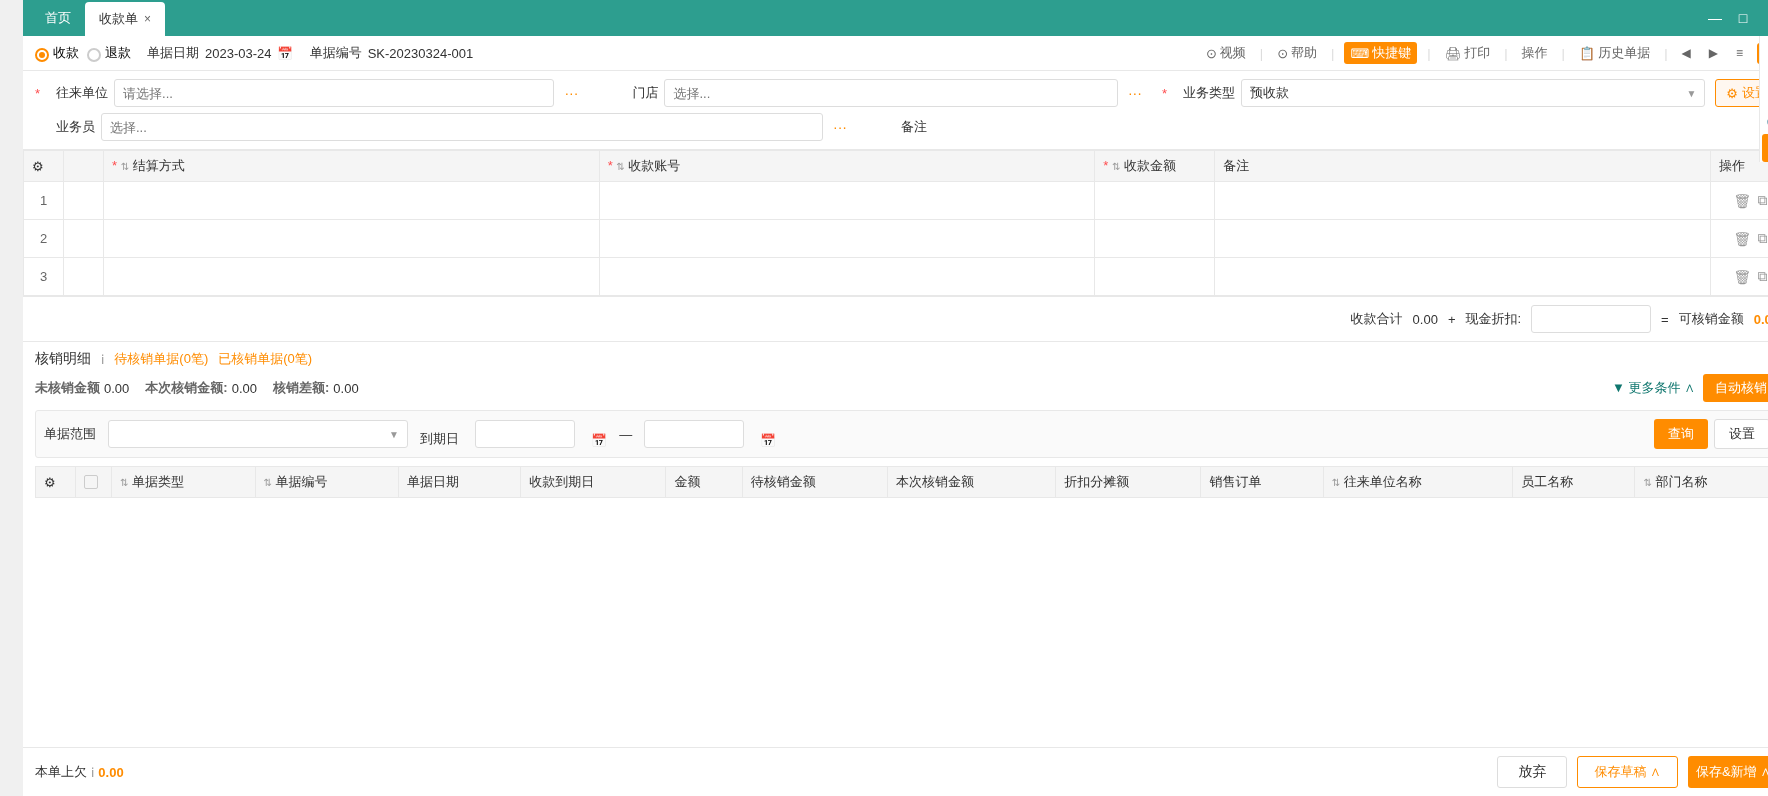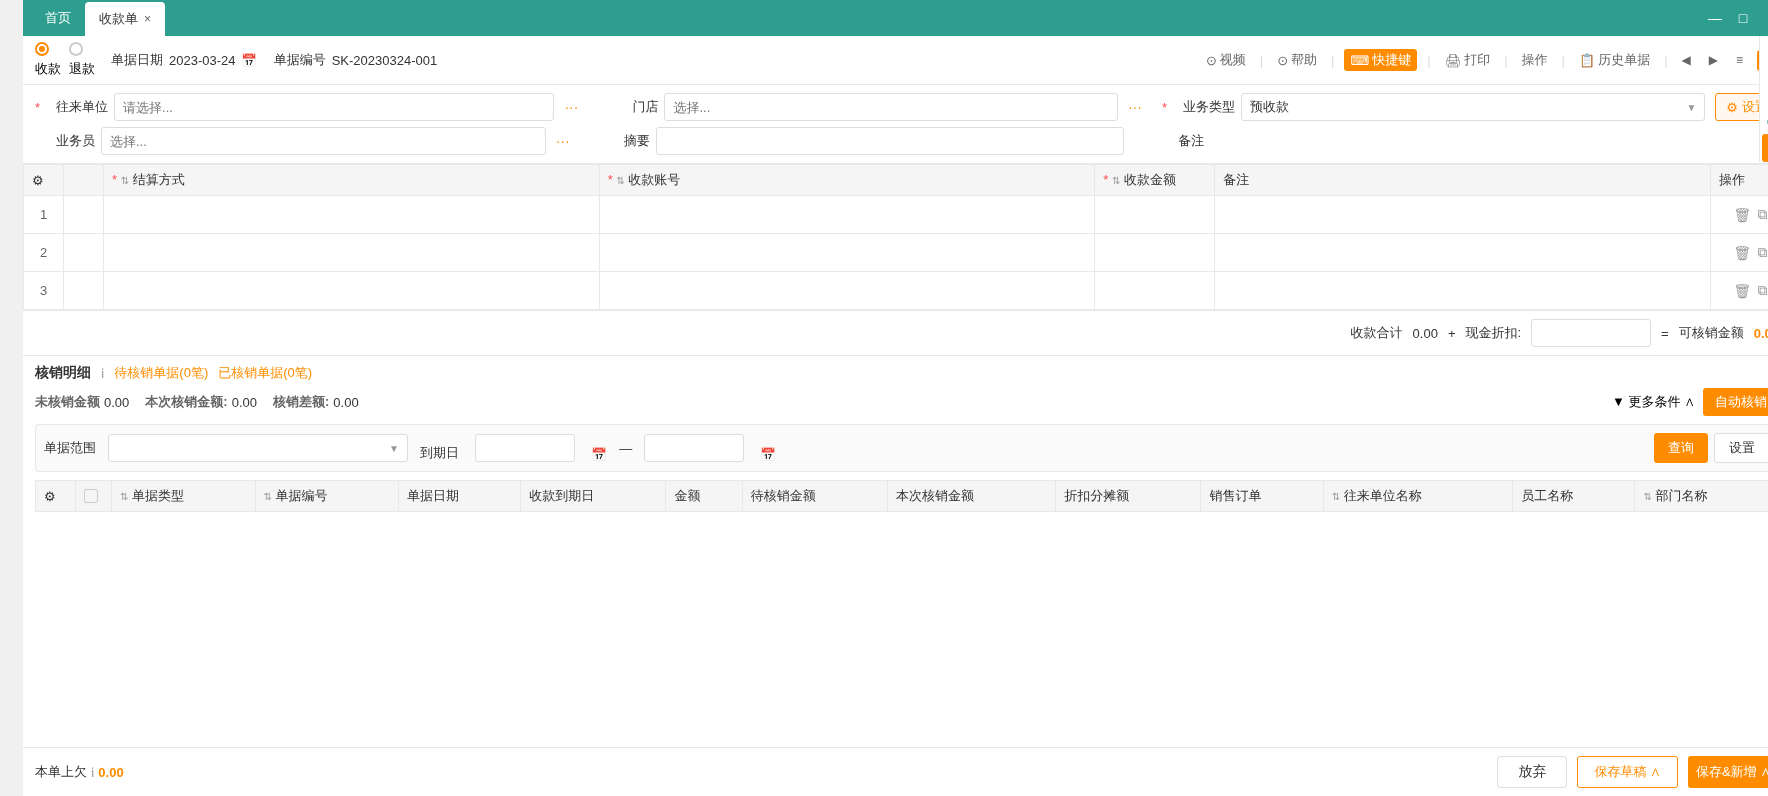--- a/index.html
+++ b/index.html
@@ -41,21 +41,21 @@
     }
 
     
     .toolbar-row {
       display: flex; align-items: center;
       padding: 6px 12px;
       border-bottom: 1px solid #e8e8e8;
       gap: 16px;
     }
     .radio-group { display: flex; align-items: center; gap: 8px; }
-    .radio-item { display: flex; align-items: flex-start; gap: 4px; cursor: pointer; flex-direction: column; }
+    .radio-item { display: flex; align-items: flex-end; gap: 4px; cursor: pointer; }
     .radio-dot {
       width: 14px; height: 14px; border-radius: 50%;
       border: 2px solid #ccc; display: flex; align-items: center; justify-content: center;
     }
     .radio-dot.active { border-color: #ff8c00; }
     .radio-dot.active::after {
       content: ''; width: 6px; height: 6px; border-radius: 50%; background: #ff8c00;
     }
     .field-group { display: flex; align-items: center; gap: 6px; }
     .field-label { color: #333; white-space: nowrap; }
@@ -139,34 +139,34 @@
     .eq-sign { color: #333; }
 
     
     .reconcile-section {
       padding: 8px 12px;
       flex: 1; overflow: hidden;
     }
     .reconcile-header {
       display: flex; align-items: center; gap: 10px; margin-bottom: 6px;
     }
-    .section-title { font-size: 14px; font-weight: bold; color: #333; }
+    .section-title { font-size: 14px; font-weight: normal; color: #333; }
     .info-icon { color: #999; cursor: pointer; }
     .tab-link {
       color: #ff8c00; cursor: pointer; font-size: 13px;
     }
     .stats-row {
       display: flex; align-items: center; gap: 16px;
       margin-bottom: 8px; font-size: 13px;
     }
     .stat-item { display: flex; align-items: center; gap: 4px; }
     .stat-label { color: #666; font-weight: bold; }
     .stat-value { color: #333; }
     .stats-right { margin-left: auto; display: flex; align-items: center; gap: 8px; }
-    .more-conditions { color: #000000; cursor: pointer; font-size: 13px; }
+    .more-conditions { color: #0f766e; cursor: pointer; font-size: 13px; }
     .auto-btn {
       background: #ff8c00; color: white; border: none;
       padding: 5px 12px; border-radius: 3px; cursor: pointer; font-size: 13px;
     }
 
     
     .filter-row {
       display: flex; align-items: center; gap: 12px;
       padding: 8px; background: #fafafa; border: 1px solid #e8e8e8;
       border-radius: 3px; margin-bottom: 8px;
@@ -359,24 +359,20 @@
         </div>
       </div>
       <div class="form-row">
 
         <div class="form-field" style="flex:2;">
           <span class="form-label">业务员</span>
           <input class="field-input" type="text" placeholder="选择..." style="">
           <span class="more-btn">···</span>
         </div>
 
-        <div class="form-field" style="flex:2; margin-left:20px;">
-          <span class="form-label">摘要</span>
-          <input class="field-input" type="text" style="">
-        </div>
 
         <div class="form-field" style="flex:2; margin-left:20px;">
           <span class="form-label">备注</span>
         </div>
         <div style="margin-left:10px; width:90px;"></div>
       </div>
     </div>
 
     <div class="table-section">
       <table class="data-table">

